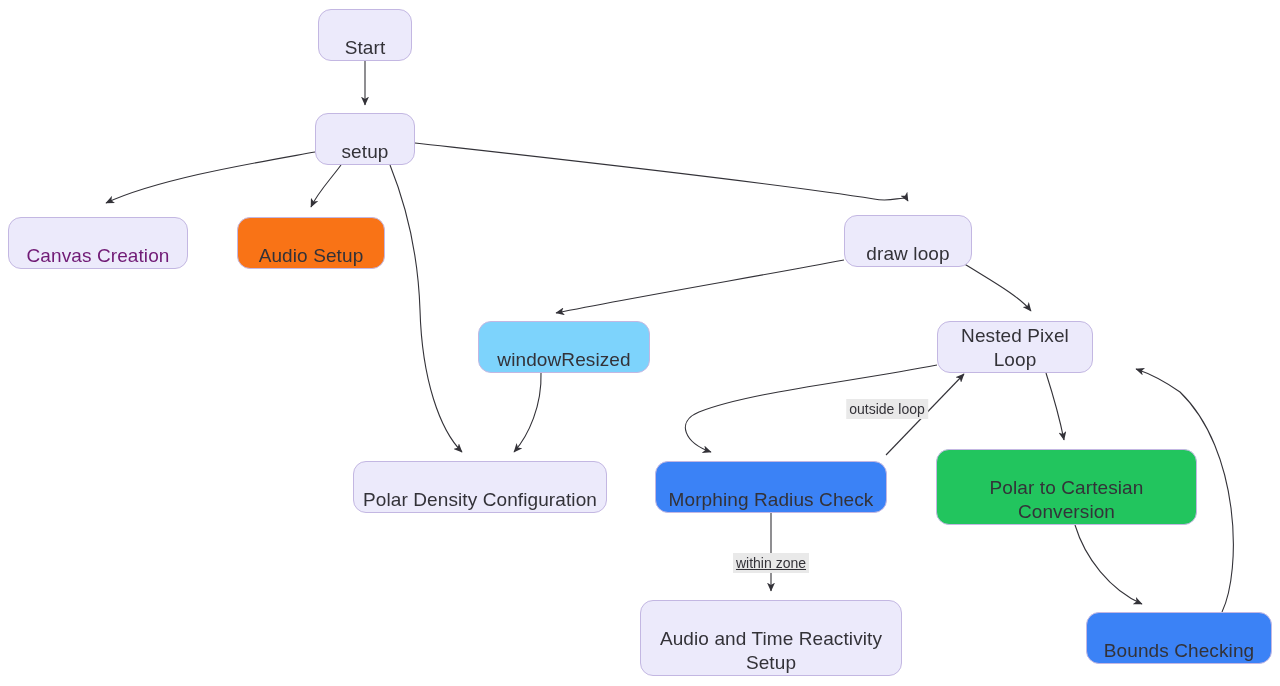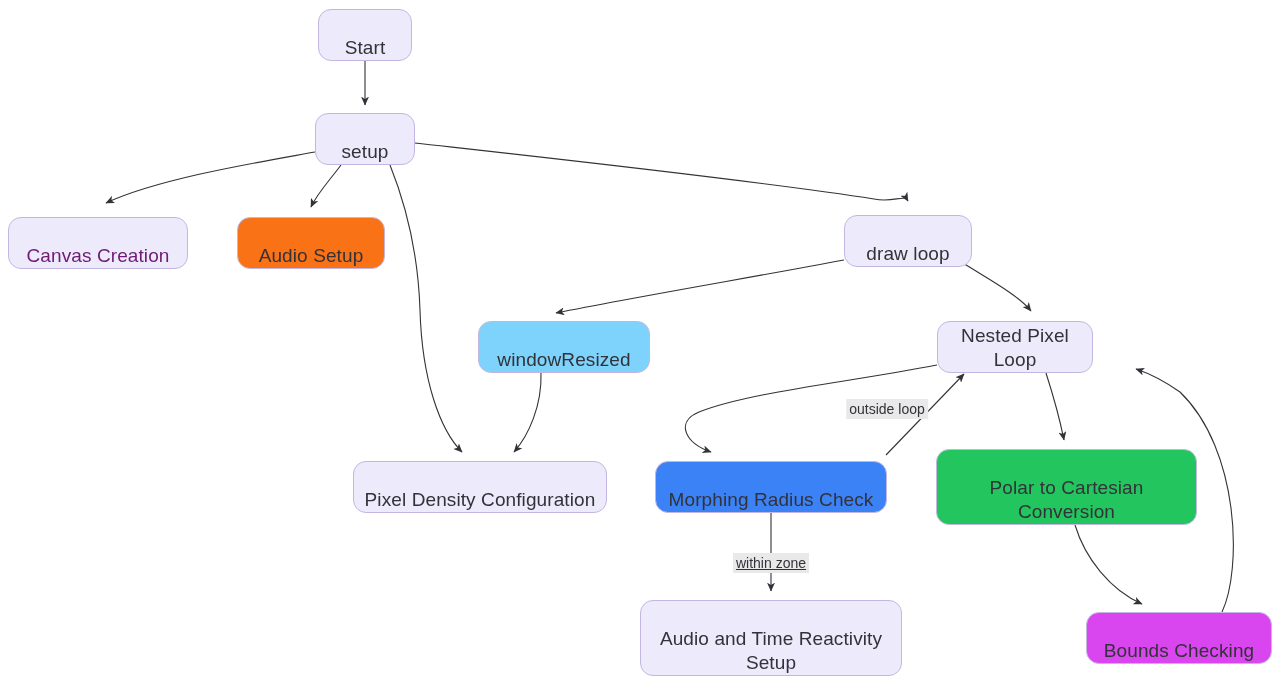--- a/index.html
+++ b/index.html
@@ -104,34 +104,34 @@
       <div class="node" style="left: 844px; top: 215px; width: 128px; height: 52px; background: rgb(236, 234, 251); border-color: rgb(195, 183, 226); color: rgb(51, 50, 56);">
         <span class="node-label">draw loop</span>
       </div>
       <div class="node" style="left: 478px; top: 321px; width: 172px; height: 52px; background: #7dd3fc; border-color: rgb(195, 183, 226); color: rgb(51, 50, 56);">
         <span class="node-label">windowResized</span>
       </div>
       <div class="node" style="left: 937px; top: 321px; width: 156px; height: 52px; background: rgb(236, 234, 251); border-color: rgb(195, 183, 226); color: rgb(51, 50, 56);">
         <span class="node-label">Nested Pixel Loop</span>
       </div>
       <div class="node" style="left: 353px; top: 461px; width: 254px; height: 52px; background: rgb(236, 234, 251); border-color: rgb(195, 183, 226); color: rgb(51, 50, 56);">
-        <span class="node-label">Pixel Density Configuration</span>
+        <span class="node-label">Polar Density Configuration</span>
       </div>
       <div class="node" style="left: 655px; top: 461px; width: 232px; height: 52px; background: #3b82f6; border-color: rgb(195, 183, 226); color: rgb(51, 50, 56);">
         <span class="node-label">Morphing Radius Check</span>
       </div>
       <div class="node" style="left: 936px; top: 449px; width: 261px; height: 76px; background: #22c55e; border-color: rgb(195, 183, 226); color: rgb(51, 50, 56);">
         <span class="node-label">Polar to Cartesian
 Conversion</span>
       </div>
       <div class="node" style="left: 640px; top: 600px; width: 262px; height: 76px; background: rgb(236, 234, 251); border-color: rgb(195, 183, 226); color: rgb(51, 50, 56);">
         <span class="node-label">Audio and Time Reactivity
 Setup</span>
       </div>
-      <div class="node" style="left: 1086px; top: 612px; width: 186px; height: 52px; background: #d946ef; border-color: rgb(195, 183, 226); color: rgb(51, 50, 56);">
+      <div class="node" style="left: 1086px; top: 612px; width: 186px; height: 52px; background: #3b82f6; border-color: rgb(195, 183, 226); color: rgb(51, 50, 56);">
         <span class="node-label">Bounds Checking</span>
       </div>
     </div>
   <div id="label-layer">
       <div class="edge-label" style="left: 887px; top: 409px; background: rgb(233, 233, 233);">outside loop</div>
       <div class="edge-label" style="left: 771px; top: 563px; background: rgb(233, 233, 233); text-decoration: underline;">within zone</div>
     </div>
 
 </div>
 

